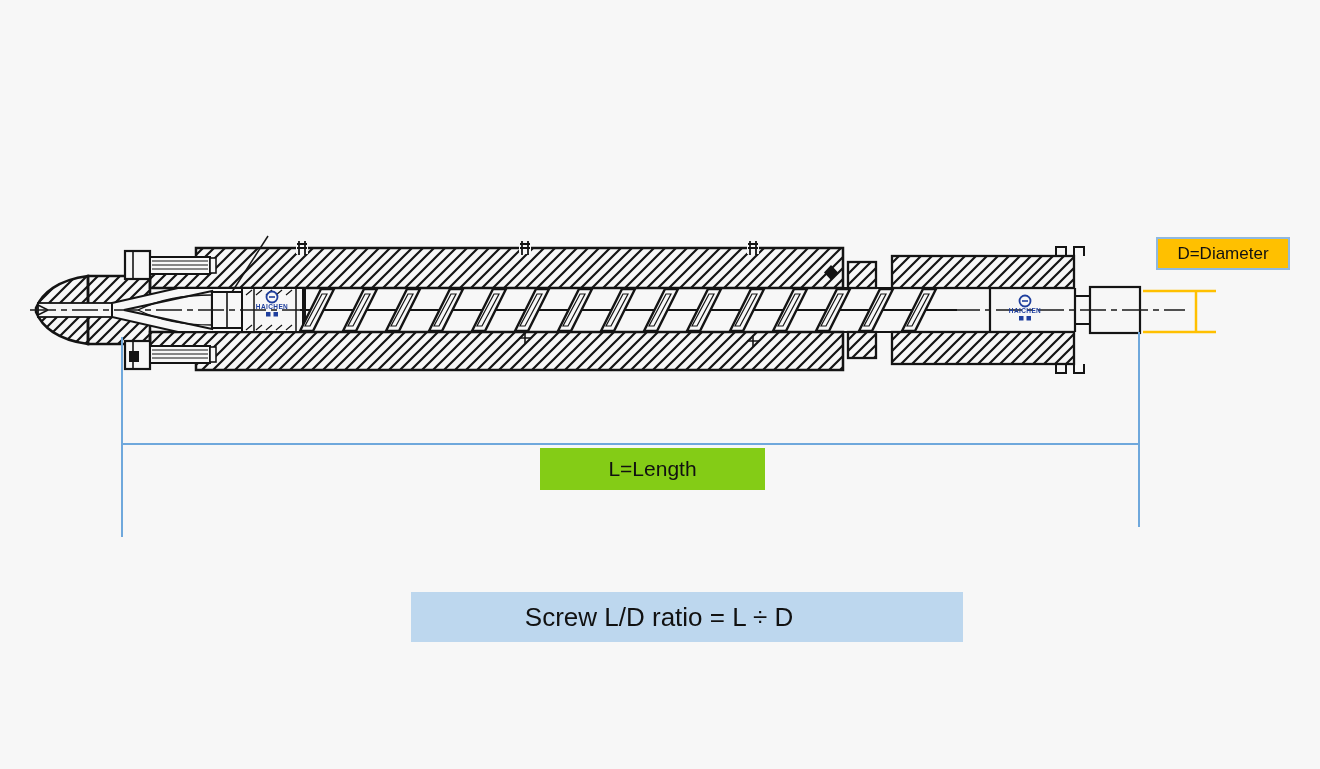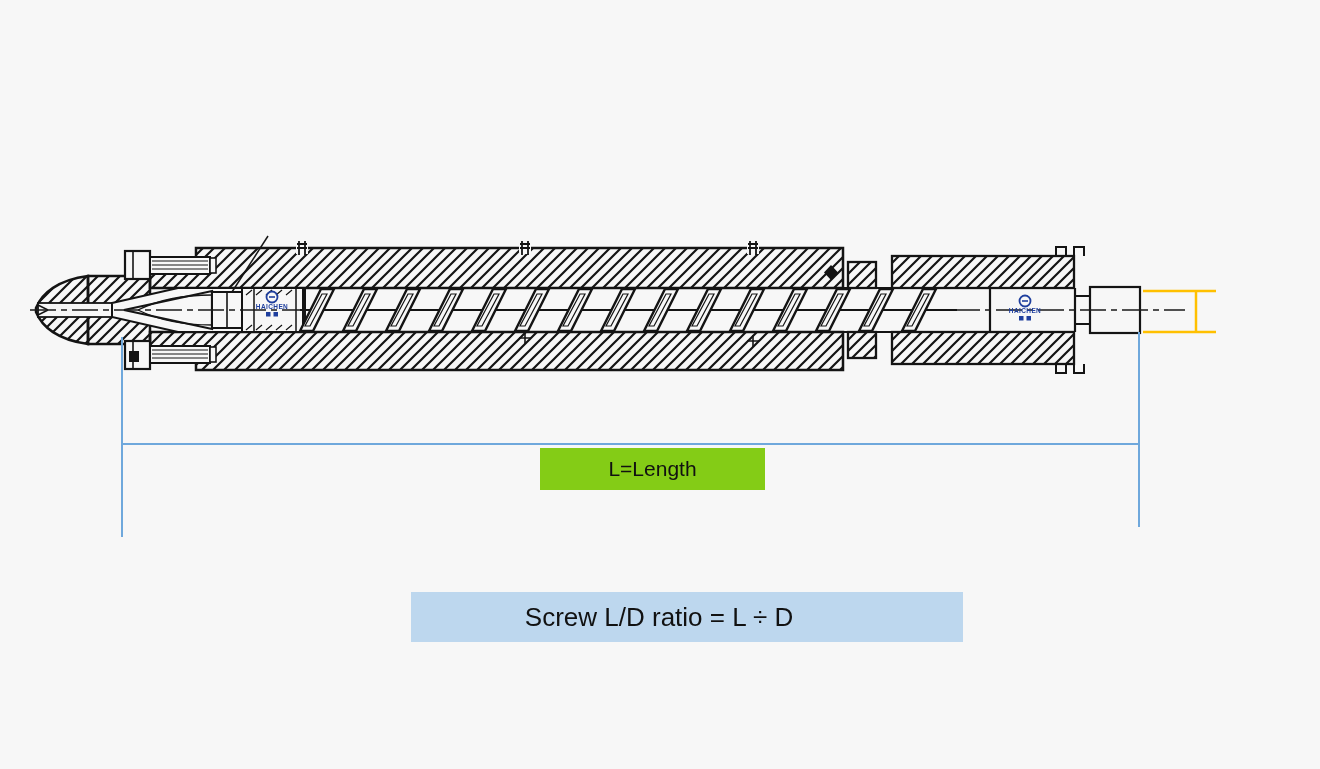--- a/index.html
+++ b/index.html
@@ -154,18 +154,19 @@
       <path d="M122,444 H1139"></path>
     </g>
 
     <g stroke="#FFC000" stroke-width="2.5" fill="none">
       <path d="M1143,291 H1216"></path>
       <path d="M1143,332 H1216"></path>
       <path d="M1196,291 V332"></path>
     </g>
   </svg>
 
+  <div class="label-box diameter-box">D=Diameter</div>
 
   <div class="label-box length-box">L=Length</div>
 
   <div class="label-box formula-box">Screw L/D ratio = L ÷ D</div>
 
 </div>
 
 </body></html>

